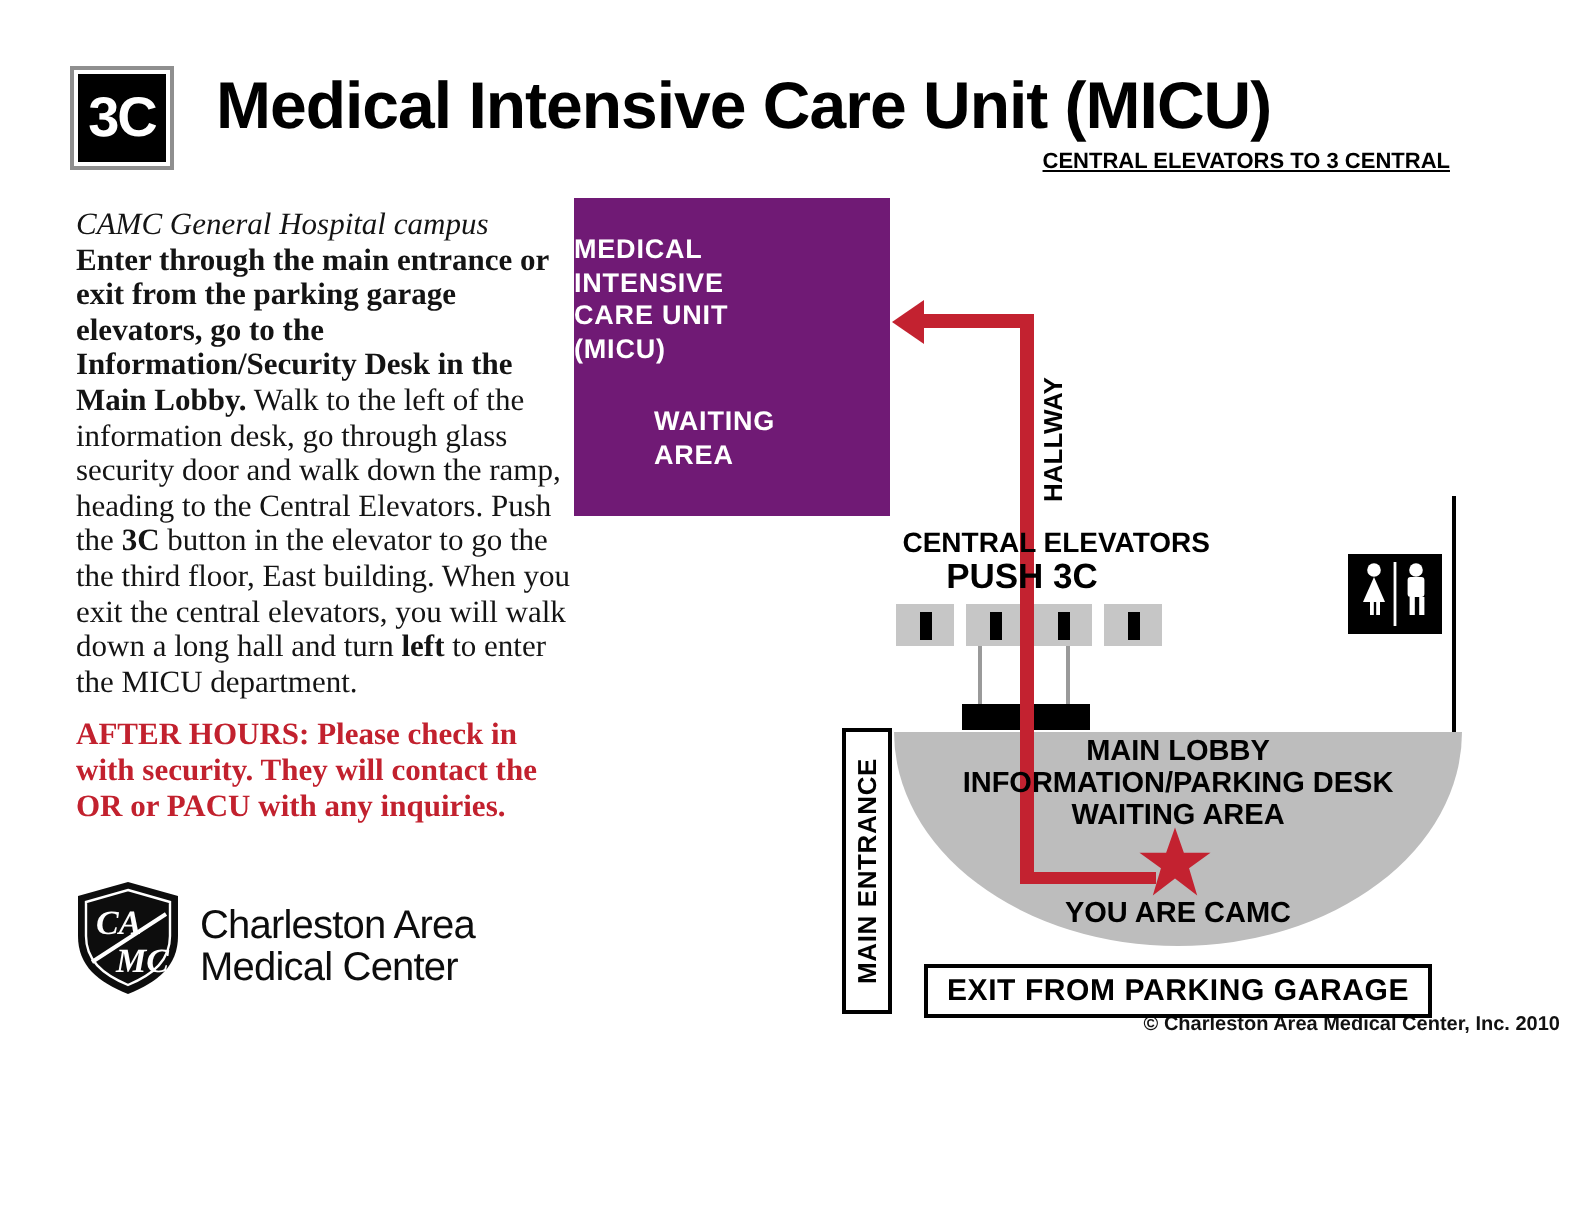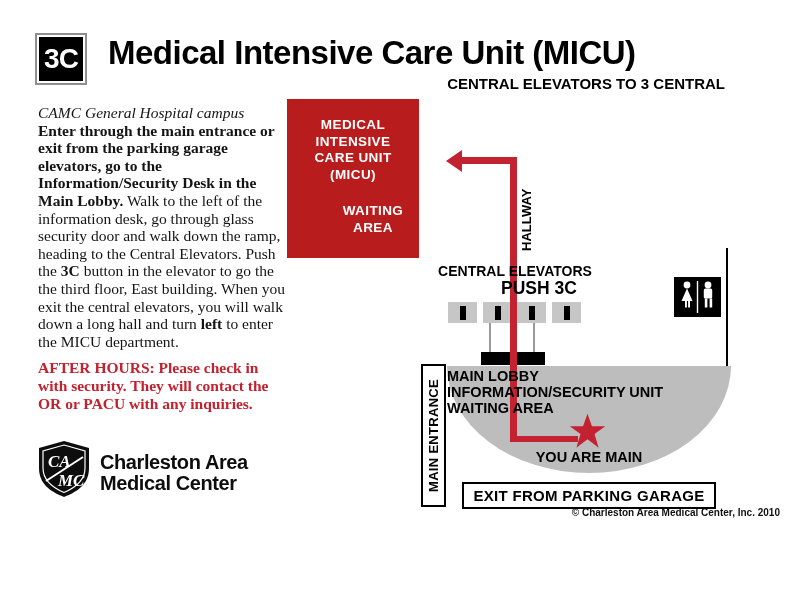--- a/index.html
+++ b/index.html
@@ -5,59 +5,59 @@
   html,body{margin:0;padding:0;background:#ffffff;}
   #canvas{position:relative;width:792px;height:612px;background:#ffffff;overflow:hidden;
           font-family:"Liberation Sans",sans-serif;color:#000;}
   .abs{position:absolute;}
 
   
   .floor-badge{left:37px;top:35px;width:44px;height:44px;background:#000;border:2px solid #fff;
     outline:2px solid #8f8f8f;display:flex;align-items:center;justify-content:center;
     color:#fff;font-weight:bold;font-size:28px;letter-spacing:-1px;}
   .page-title{left:108px;top:34px;font-size:33px;font-weight:bold;letter-spacing:-0.5px;white-space:nowrap;}
-  .map-subtitle{left:325px;top:75px;width:400px;text-align:right;font-size:15px;font-weight:bold;white-space:nowrap;}
+  .map-subtitle{left:325px;top:75px;width:400px;text-align:right;font-size:11px;font-weight:bold;white-space:nowrap;text-decoration:underline;}
 
   
   .directions{left:38px;top:104px;width:252px;font-family:"Liberation Serif",serif;
     font-size:15.5px;line-height:17.6px;color:#141414;}
   .campus-line{font-style:italic;display:block;}
   .dir-bold{font-weight:bold;margin-top:10px;}
   .after-hours{margin-top:9px;font-weight:bold;color:#c2212e;}
   .logo-row{left:38px;top:440px;display:flex;align-items:center;}
-  .logo-name{margin-left:10px;margin-top:4px;font-size:20px;font-weight:bold;line-height:21px;letter-spacing:-0.4px;color:#0d0d0d;}
+  .logo-name{margin-left:10px;margin-top:4px;font-size:20px;font-weight:normal;line-height:21px;letter-spacing:-0.4px;color:#0d0d0d;}
 
   
-  .micu-box{left:287px;top:99px;width:132px;height:159px;background:#b91c1c;color:#fff;
-    text-align:center;font-weight:bold;font-size:13.5px;letter-spacing:0.4px;}
+  .micu-box{left:287px;top:99px;width:158px;height:159px;background:#701a75;color:#fff;
+    text-align:left;font-weight:bold;font-size:13.5px;letter-spacing:0.4px;}
   .micu-title{padding-top:18px;white-space:pre-line;line-height:16.5px;}
   .micu-sub{margin-top:20px;white-space:pre-line;line-height:16.5px;padding-left:40px;}
 
   .route{background:#c32230;z-index:5;}
   .route-h1{left:461px;top:157px;width:56px;height:7px;}
   .route-v{left:510px;top:157px;width:7px;height:283px;}
   .route-h2{left:510px;top:436px;width:68px;height:6px;}
   .route-arrowhead{left:446px;top:150px;width:0;height:0;z-index:5;
     border-top:11px solid transparent;border-bottom:11px solid transparent;border-right:16px solid #c32230;}
 
   .vtext{writing-mode:vertical-rl;transform:rotate(180deg);font-weight:bold;}
   .hallway-label{left:519px;top:175px;height:76px;font-size:13px;z-index:6;}
 
   
-  .lbl-central{left:425px;top:263px;width:180px;text-align:center;font-weight:bold;font-size:14px;z-index:6;white-space:nowrap;}
-  .lbl-push{left:449px;top:278px;width:180px;text-align:center;font-weight:bold;font-size:17.5px;z-index:6;}
+  .lbl-central{left:425px;top:263px;width:180px;text-align:right;font-weight:bold;font-size:14px;z-index:6;white-space:nowrap;}
+  .lbl-push{left:421px;top:278px;width:180px;text-align:center;font-weight:bold;font-size:17.5px;z-index:6;}
   .car{top:302px;width:29px;height:21px;background:#c6c6c6;z-index:2;}
   .car-door{width:6px;height:14px;background:#000;margin:3.5px auto 0 auto;}
   .connector{top:323px;width:2px;height:30px;background:#9a9a9a;z-index:2;}
   .desk{left:481px;top:352px;width:64px;height:13px;background:#000;z-index:2;}
 
   
   .lobby{left:447px;top:366px;width:284px;height:107px;background:#bdbdbd;z-index:1;
     border-radius:0 0 142px 142px / 0 0 107px 107px;}
-  .lobby-text{left:447px;top:368px;width:284px;text-align:left;font-weight:bold;
+  .lobby-text{left:447px;top:368px;width:284px;text-align:center;font-weight:bold;
     font-size:14.5px;line-height:16px;z-index:6;}
   .star-wrap{left:569px;top:413px;width:37px;height:37px;z-index:7;}
   .lbl-here{left:489px;top:449px;width:200px;text-align:center;font-weight:bold;font-size:14.5px;z-index:7;}
 
   
   .entrance-box{left:421px;top:364px;width:21px;height:139px;background:#fff;border:2px solid #000;
     z-index:4;display:flex;align-items:center;justify-content:center;}
   .entrance-box .vtext{font-size:13px;letter-spacing:0.3px;}
   .wall{left:726px;top:248px;width:2px;height:119px;background:#000;}
   .restroom-wrap{left:674px;top:277px;width:47px;height:40px;}
@@ -125,29 +125,29 @@
   <div class="abs car" style="left:552px">
     <div class="car-door"></div>
     </div>
   <div class="abs connector" style="left:489px"></div>
   <div class="abs connector" style="left:533px"></div>
   <div class="abs desk"></div>
 
   <div class="abs lobby"></div>
   <div class="abs lobby-text">
     <div>MAIN LOBBY</div>
-    <div>INFORMATION/SECURITY UNIT</div>
+    <div>INFORMATION/PARKING DESK</div>
     <div>WAITING AREA</div>
   </div>
   <div class="abs star-wrap">
     <svg width="37" height="37" viewBox="0 0 100 100">
       <polygon points="50,2 62,36 98,36 69,57 80,94 50,71 20,94 31,57 2,36 38,36" fill="#c32230"></polygon>
     </svg>
   </div>
-  <div class="abs lbl-here">YOU ARE MAIN</div>
+  <div class="abs lbl-here">YOU ARE CAMC</div>
 
   <div class="abs entrance-box">
     <span class="vtext">MAIN ENTRANCE</span>
   </div>
   <div class="abs wall"></div>
   <div class="abs restroom-wrap">
     <svg width="47" height="40" viewBox="0 0 47 40">
       <rect x="0" y="0" width="47" height="40" fill="#000"></rect>
       <rect x="22.8" y="4" width="1.4" height="32" fill="#fff"></rect>
       <circle cx="13" cy="8" r="3.4" fill="#fff"></circle>

